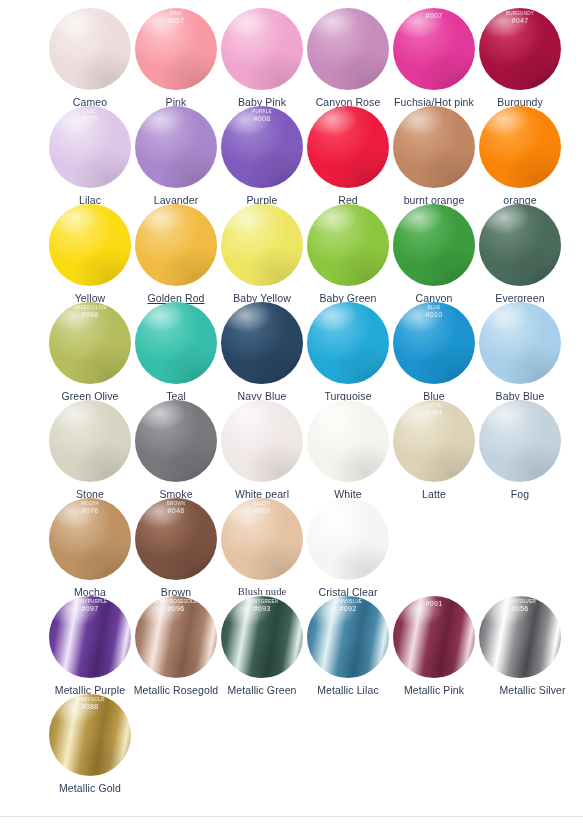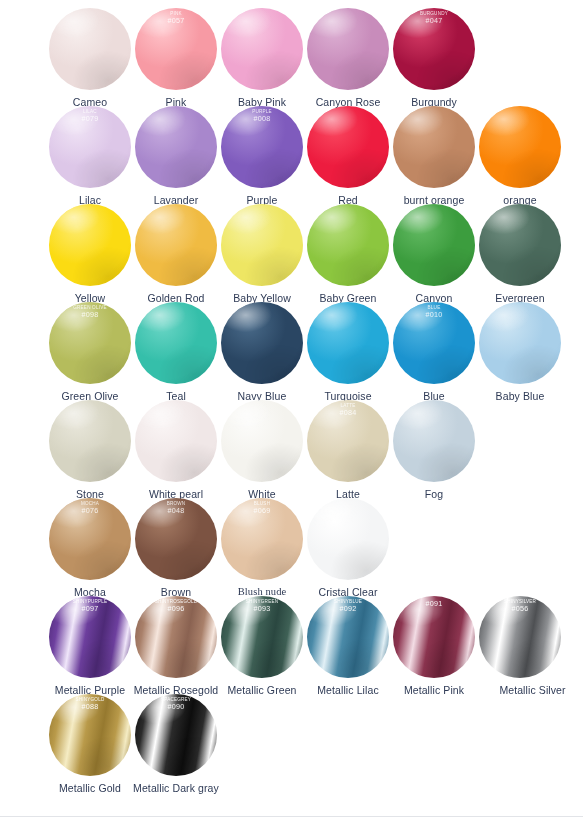--- a/index.html
+++ b/index.html
@@ -107,20 +107,30 @@
           </div>
           <div class="swatch-label" style="color: rgb(46, 58, 85);">Baby Pink</div>
         </div>
         <div class="swatch-cell">
           <div class="swatch-disc" style="background: radial-gradient(circle at 34% 28%, rgb(220, 174, 210) 0%, rgb(200, 140, 187) 46%, rgb(200, 140, 187) 68%, rgb(184, 124, 171) 100%);">
             <div class="gloss"></div>
           </div>
           <div class="swatch-label" style="color: rgb(46, 58, 85);">Canyon Rose</div>
         </div>
         <div class="swatch-cell">
+          <div class="swatch-disc" style="background: radial-gradient(circle at 34% 28%, rgb(241, 99, 181) 0%, rgb(226, 56, 154) 46%, rgb(226, 56, 154) 68%, rgb(204, 33, 137) 100%);">
+            <div class="gloss"></div>
+            <div class="swatch-code">
+              <span class="code-name"></span>
+              <span class="code-num">#007</span>
+            </div>
+          </div>
+          <div class="swatch-label" style="color: rgb(46, 58, 85);">Fuchsia/Hot pink</div>
+        </div>
+        <div class="swatch-cell">
           <div class="swatch-disc" style="background: radial-gradient(circle at 34% 28%, rgb(211, 58, 100) 0%, rgb(165, 18, 64) 46%, rgb(165, 18, 64) 68%, rgb(125, 12, 48) 100%);">
             <div class="gloss"></div>
             <div class="swatch-code">
               <span class="code-name">BURGUNDY</span>
               <span class="code-num">#047</span>
             </div>
           </div>
           <div class="swatch-label" style="color: rgb(46, 58, 85);">Burgundy</div>
         </div>
       </div>
@@ -174,21 +184,21 @@
         <div class="swatch-cell">
           <div class="swatch-disc" style="background: radial-gradient(circle at 34% 28%, rgb(253, 235, 110) 0%, rgb(251, 219, 18) 46%, rgb(251, 219, 18) 68%, rgb(238, 200, 0) 100%);">
             <div class="gloss"></div>
           </div>
           <div class="swatch-label" style="color: rgb(46, 58, 85);">Yellow</div>
         </div>
         <div class="swatch-cell">
           <div class="swatch-disc" style="background: radial-gradient(circle at 34% 28%, rgb(248, 212, 131) 0%, rgb(240, 187, 66) 46%, rgb(240, 187, 66) 68%, rgb(224, 167, 44) 100%);">
             <div class="gloss"></div>
           </div>
-          <div class="swatch-label" style="color: rgb(46, 58, 85);">Golden Rod</div>
+          <div class="swatch-label" style="color: rgb(46, 58, 85); text-decoration: underline;">Golden Rod</div>
         </div>
         <div class="swatch-cell">
           <div class="swatch-disc" style="background: radial-gradient(circle at 34% 28%, rgb(246, 242, 156) 0%, rgb(238, 230, 99) 46%, rgb(238, 230, 99) 68%, rgb(227, 217, 78) 100%);">
             <div class="gloss"></div>
           </div>
           <div class="swatch-label" style="color: rgb(46, 58, 85);">Baby Yellow</div>
         </div>
         <div class="swatch-cell">
           <div class="swatch-disc" style="background: radial-gradient(circle at 34% 28%, rgb(179, 220, 118) 0%, rgb(140, 198, 63) 46%, rgb(140, 198, 63) 68%, rgb(118, 178, 44) 100%);">
             <div class="gloss"></div>
@@ -255,20 +265,26 @@
         </div>
       </div>
       <div class="swatch-row">
         <div class="swatch-cell">
           <div class="swatch-disc" style="background: radial-gradient(circle at 34% 28%, rgb(232, 230, 218) 0%, rgb(214, 212, 194) 46%, rgb(214, 212, 194) 68%, rgb(198, 195, 175) 100%);">
             <div class="gloss"></div>
           </div>
           <div class="swatch-label" style="color: rgb(46, 58, 85);">Stone</div>
         </div>
         <div class="swatch-cell">
+          <div class="swatch-disc" style="background: radial-gradient(circle at 34% 28%, rgb(154, 156, 160) 0%, rgb(118, 120, 124) 46%, rgb(118, 120, 124) 68%, rgb(95, 97, 102) 100%);">
+            <div class="gloss"></div>
+          </div>
+          <div class="swatch-label" style="color: rgb(46, 58, 85);">Smoke</div>
+        </div>
+        <div class="swatch-cell">
           <div class="swatch-disc" style="background: radial-gradient(circle at 34% 28%, rgb(250, 245, 245) 0%, rgb(240, 231, 231) 46%, rgb(240, 231, 231) 68%, rgb(230, 218, 218) 100%);">
             <div class="gloss"></div>
           </div>
           <div class="swatch-label" style="color: rgb(46, 58, 85);">White pearl</div>
         </div>
         <div class="swatch-cell">
           <div class="swatch-disc" style="background: radial-gradient(circle at 34% 28%, rgb(252, 252, 250) 0%, rgb(244, 243, 238) 46%, rgb(244, 243, 238) 68%, rgb(233, 232, 225) 100%);">
             <div class="gloss"></div>
           </div>
           <div class="swatch-label" style="color: rgb(46, 58, 85);">White</div>
@@ -393,27 +409,17 @@
       <div class="swatch-row">
         <div class="swatch-cell">
           <div class="swatch-disc" style="background: linear-gradient(100deg, rgb(150, 121, 47) 0%, rgb(185, 154, 74) 14%, rgb(245, 236, 196) 30%, rgb(185, 154, 74) 45%, rgb(150, 121, 47) 62%, rgb(185, 154, 74) 76%, rgb(245, 236, 196) 88%, rgb(150, 121, 47) 100%);">
             <div class="gloss"></div>
             <div class="swatch-code dark">
               <span class="code-name">SHINYGOLD</span>
               <span class="code-num">#088</span>
             </div>
           </div>
           <div class="swatch-label" style="color: rgb(46, 58, 85);">Metallic Gold</div>
-        </div>
-        <div class="swatch-cell">
-          <div class="swatch-disc" style="background: linear-gradient(100deg, rgb(13, 13, 13) 0%, rgb(43, 43, 43) 14%, rgb(255, 255, 255) 30%, rgb(43, 43, 43) 45%, rgb(13, 13, 13) 62%, rgb(43, 43, 43) 76%, rgb(255, 255, 255) 88%, rgb(13, 13, 13) 100%);">
-            <div class="gloss"></div>
-            <div class="swatch-code dark">
-              <span class="code-name">SPACEGREY</span>
-              <span class="code-num">#090</span>
-            </div>
-          </div>
-          <div class="swatch-label" style="color: rgb(46, 58, 85);">Metallic Dark gray</div>
         </div>
       </div>
     </div>
   <div class="bottom-divider" style="background: rgb(226, 228, 232);"></div>
 </div>
 
 </body></html>

